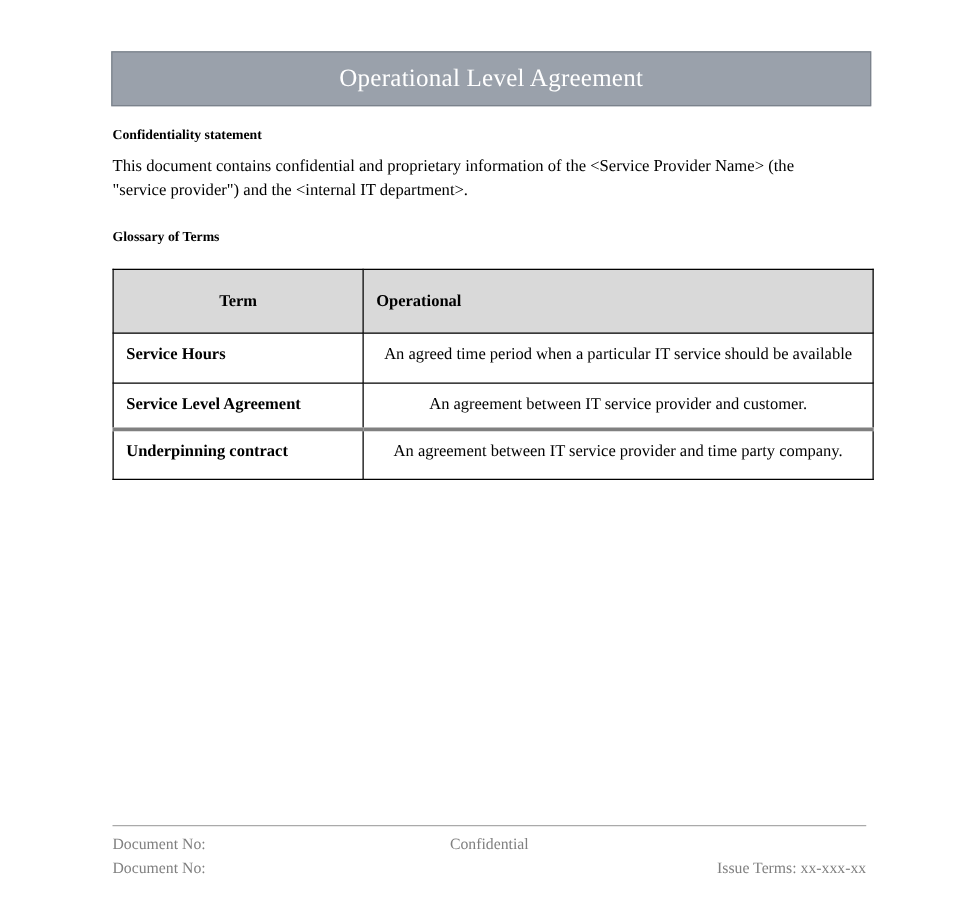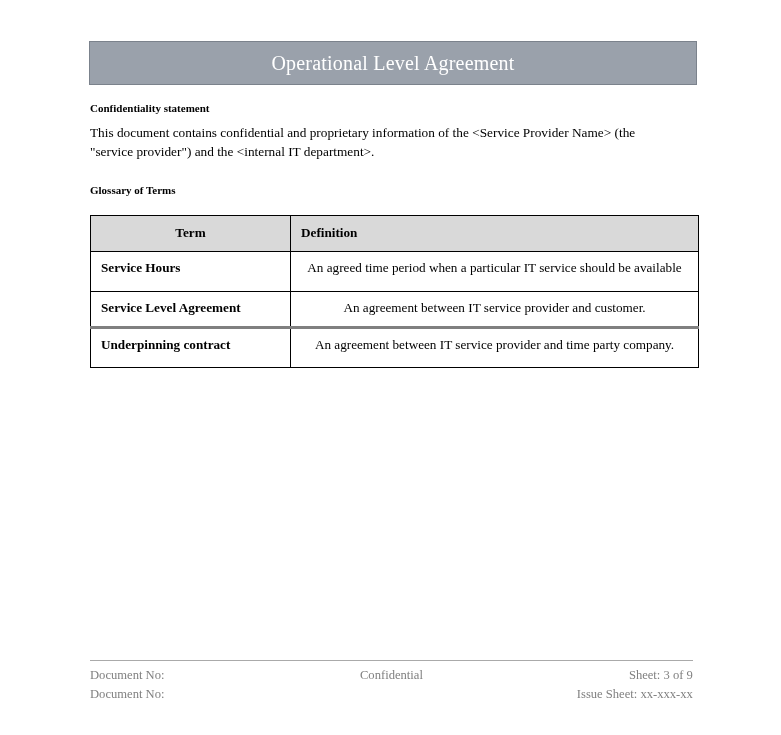--- a/index.html
+++ b/index.html
@@ -97,21 +97,21 @@
     vertical-align: top;
     font-size: 13.2px;
     line-height: 1.4;
     box-sizing: border-box;
   }
 
   .glossary-table thead th {
     background: #d9d9d9;
     font-weight: bold;
     height: 36px;
-    padding: 1px 10px;
+    padding: 16px 10px;
     vertical-align: middle;
   }
   .th-term { text-align: center; }
   .th-def  { text-align: left; padding-left: 12px; }
 
   .glossary-table tbody td {
     padding: 7px 10px 9px 10px;
   }
   .cell-term {
     font-weight: bold;
@@ -182,21 +182,21 @@
     <h2 class="section-heading heading-glossary">Glossary of Terms</h2>
 
     <table class="glossary-table">
       <colgroup>
         <col class="col-term">
         <col class="col-def">
       </colgroup>
       <thead>
         <tr>
           <th class="th-term">Term</th>
-          <th class="th-def">Definition</th>
+          <th class="th-def">Operational</th>
         </tr>
       </thead>
       <tbody>
         <tr class="row-h-tall">
           <td class="cell-term">Service Hours</td>
           <td class="cell-def">An agreed time period when a particular IT service should be available</td>
         </tr>
         <tr class="row-h-short">
           <td class="cell-term">Service Level Agreement</td>
           <td class="cell-def">An agreement between IT service provider and customer.</td>
@@ -207,22 +207,21 @@
         </tr>
       </tbody>
     </table>
 
   </div>
 
   <div class="footer">
     <div class="footer-row">
       <span class="footer-left">Document No:</span>
       <span class="footer-center">Confidential</span>
-      <span class="footer-right">Sheet: 3 of 9</span>
     </div>
     <div class="footer-row">
       <span class="footer-left">Document No:</span>
       <span class="footer-center footer-spacer"></span>
-      <span class="footer-right">Issue Sheet: xx-xxx-xx</span>
+      <span class="footer-right">Issue Terms: xx-xxx-xx</span>
     </div>
   </div>
 
 </div>
 
 </body></html>

